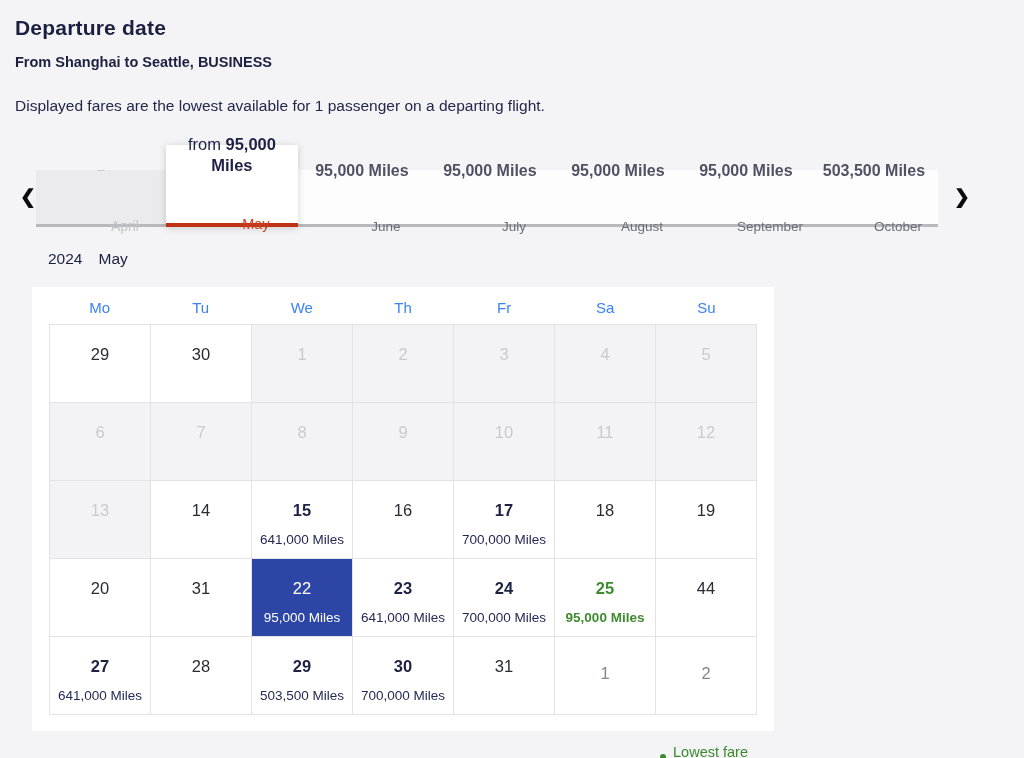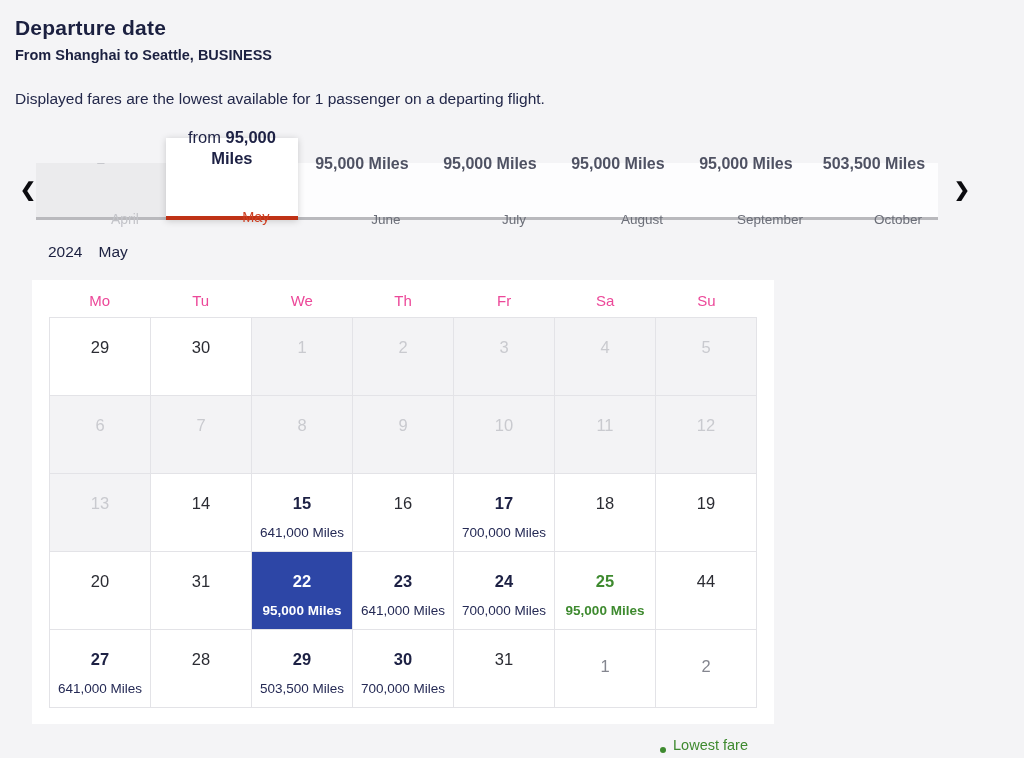--- a/index.html
+++ b/index.html
@@ -7,21 +7,21 @@
   body {
     font-family: "Liberation Sans", sans-serif;
     background: #f4f4f6;
     color: #1d2144;
   }
   .page { width: 808px; height: 758px; position: relative; }
 
   
   header { padding: 16px 16px 0 15px; }
   .title { font-size: 21px; font-weight: 700; color: #1b2040; letter-spacing: .2px; }
-  .subtitle { font-size: 14.5px; font-weight: 700; color: #1b2040; margin-top: 7px; }
+  .subtitle { font-size: 14.5px; font-weight: 700; color: #1b2040; margin-top: 14px; }
   .desc { font-size: 15.5px; color: #23284a; margin-top: 27px; }
 
   
   .carousel { display: flex; align-items: flex-end; margin: 29px 0 0 20px; height: 83px; }
   .chev {
     background: none; border: none; cursor: pointer;
     font-size: 19px; font-weight: 700; color: #0b0b0f;
     width: 32px; height: 32px; line-height: 32px; text-align: center;
     align-self: flex-end; margin-bottom: 14px; padding: 0;
   }
@@ -54,38 +54,38 @@
   
   .month-label { margin: 23px 0 0 48px; font-size: 15.5px; font-weight: 400; color: #1b2040; }
   .month-label .year { margin-right: 16px; }
 
   
   .panel {
     background: #ffffff; margin: 19px 34px 0 32px;
     padding: 3px 17px 16px;
   }
   .weekdays { display: grid; grid-template-columns: repeat(7, 1fr); height: 34px; align-items: center; }
-  .wd { text-align: center; font-size: 15px; color: #ec4899; }
+  .wd { text-align: center; font-size: 15px; color: #3b82f6; }
   .grid {
     display: grid; grid-template-columns: repeat(7, 1fr);
     border-top: 1px solid #e3e3e7; border-left: 1px solid #e3e3e7;
   }
   .cell {
     height: 78px; border-right: 1px solid #e3e3e7; border-bottom: 1px solid #e3e3e7;
     text-align: center; padding-top: 19px; background: #ffffff; cursor: pointer;
   }
   .cell .day { font-size: 16.5px; color: #2b2c33; line-height: 20px; }
   .cell .fare { font-size: 13.5px; color: #252a55; margin-top: 12px; }
   .cell.fare-cell .day { font-weight: 700; color: #1d2144; }
   .cell.disabled { background: #f3f3f5; cursor: default; }
   .cell.disabled .day { color: #c9cacf; }
   .cell.muted { cursor: default; padding-top: 26px; }
   .cell.muted .day { color: #84868f; }
   .cell.selected { background: var(--selected-blue, #2d46a6); }
-  .cell.selected .day, .cell.selected .fare { color: #ffffff; font-weight: 700; }
+  .cell.selected .day, .cell.selected .fare { color: #ffffff; font-weight: 400; }
   .cell.lowest .day, .cell.lowest .fare { color: var(--lowest-green, #3e8a2f); font-weight: 700; }
 
   
   .legend {
     display: flex; align-items: flex-end; justify-content: flex-end;
     margin: 13px 60px 0 0; color: var(--lowest-green, #3e8a2f); font-size: 14.5px;
   }
   .legend .dot {
     width: 6px; height: 6px; border-radius: 50%;
     background: var(--lowest-green, #3e8a2f); margin-right: 7px; display: inline-block;

